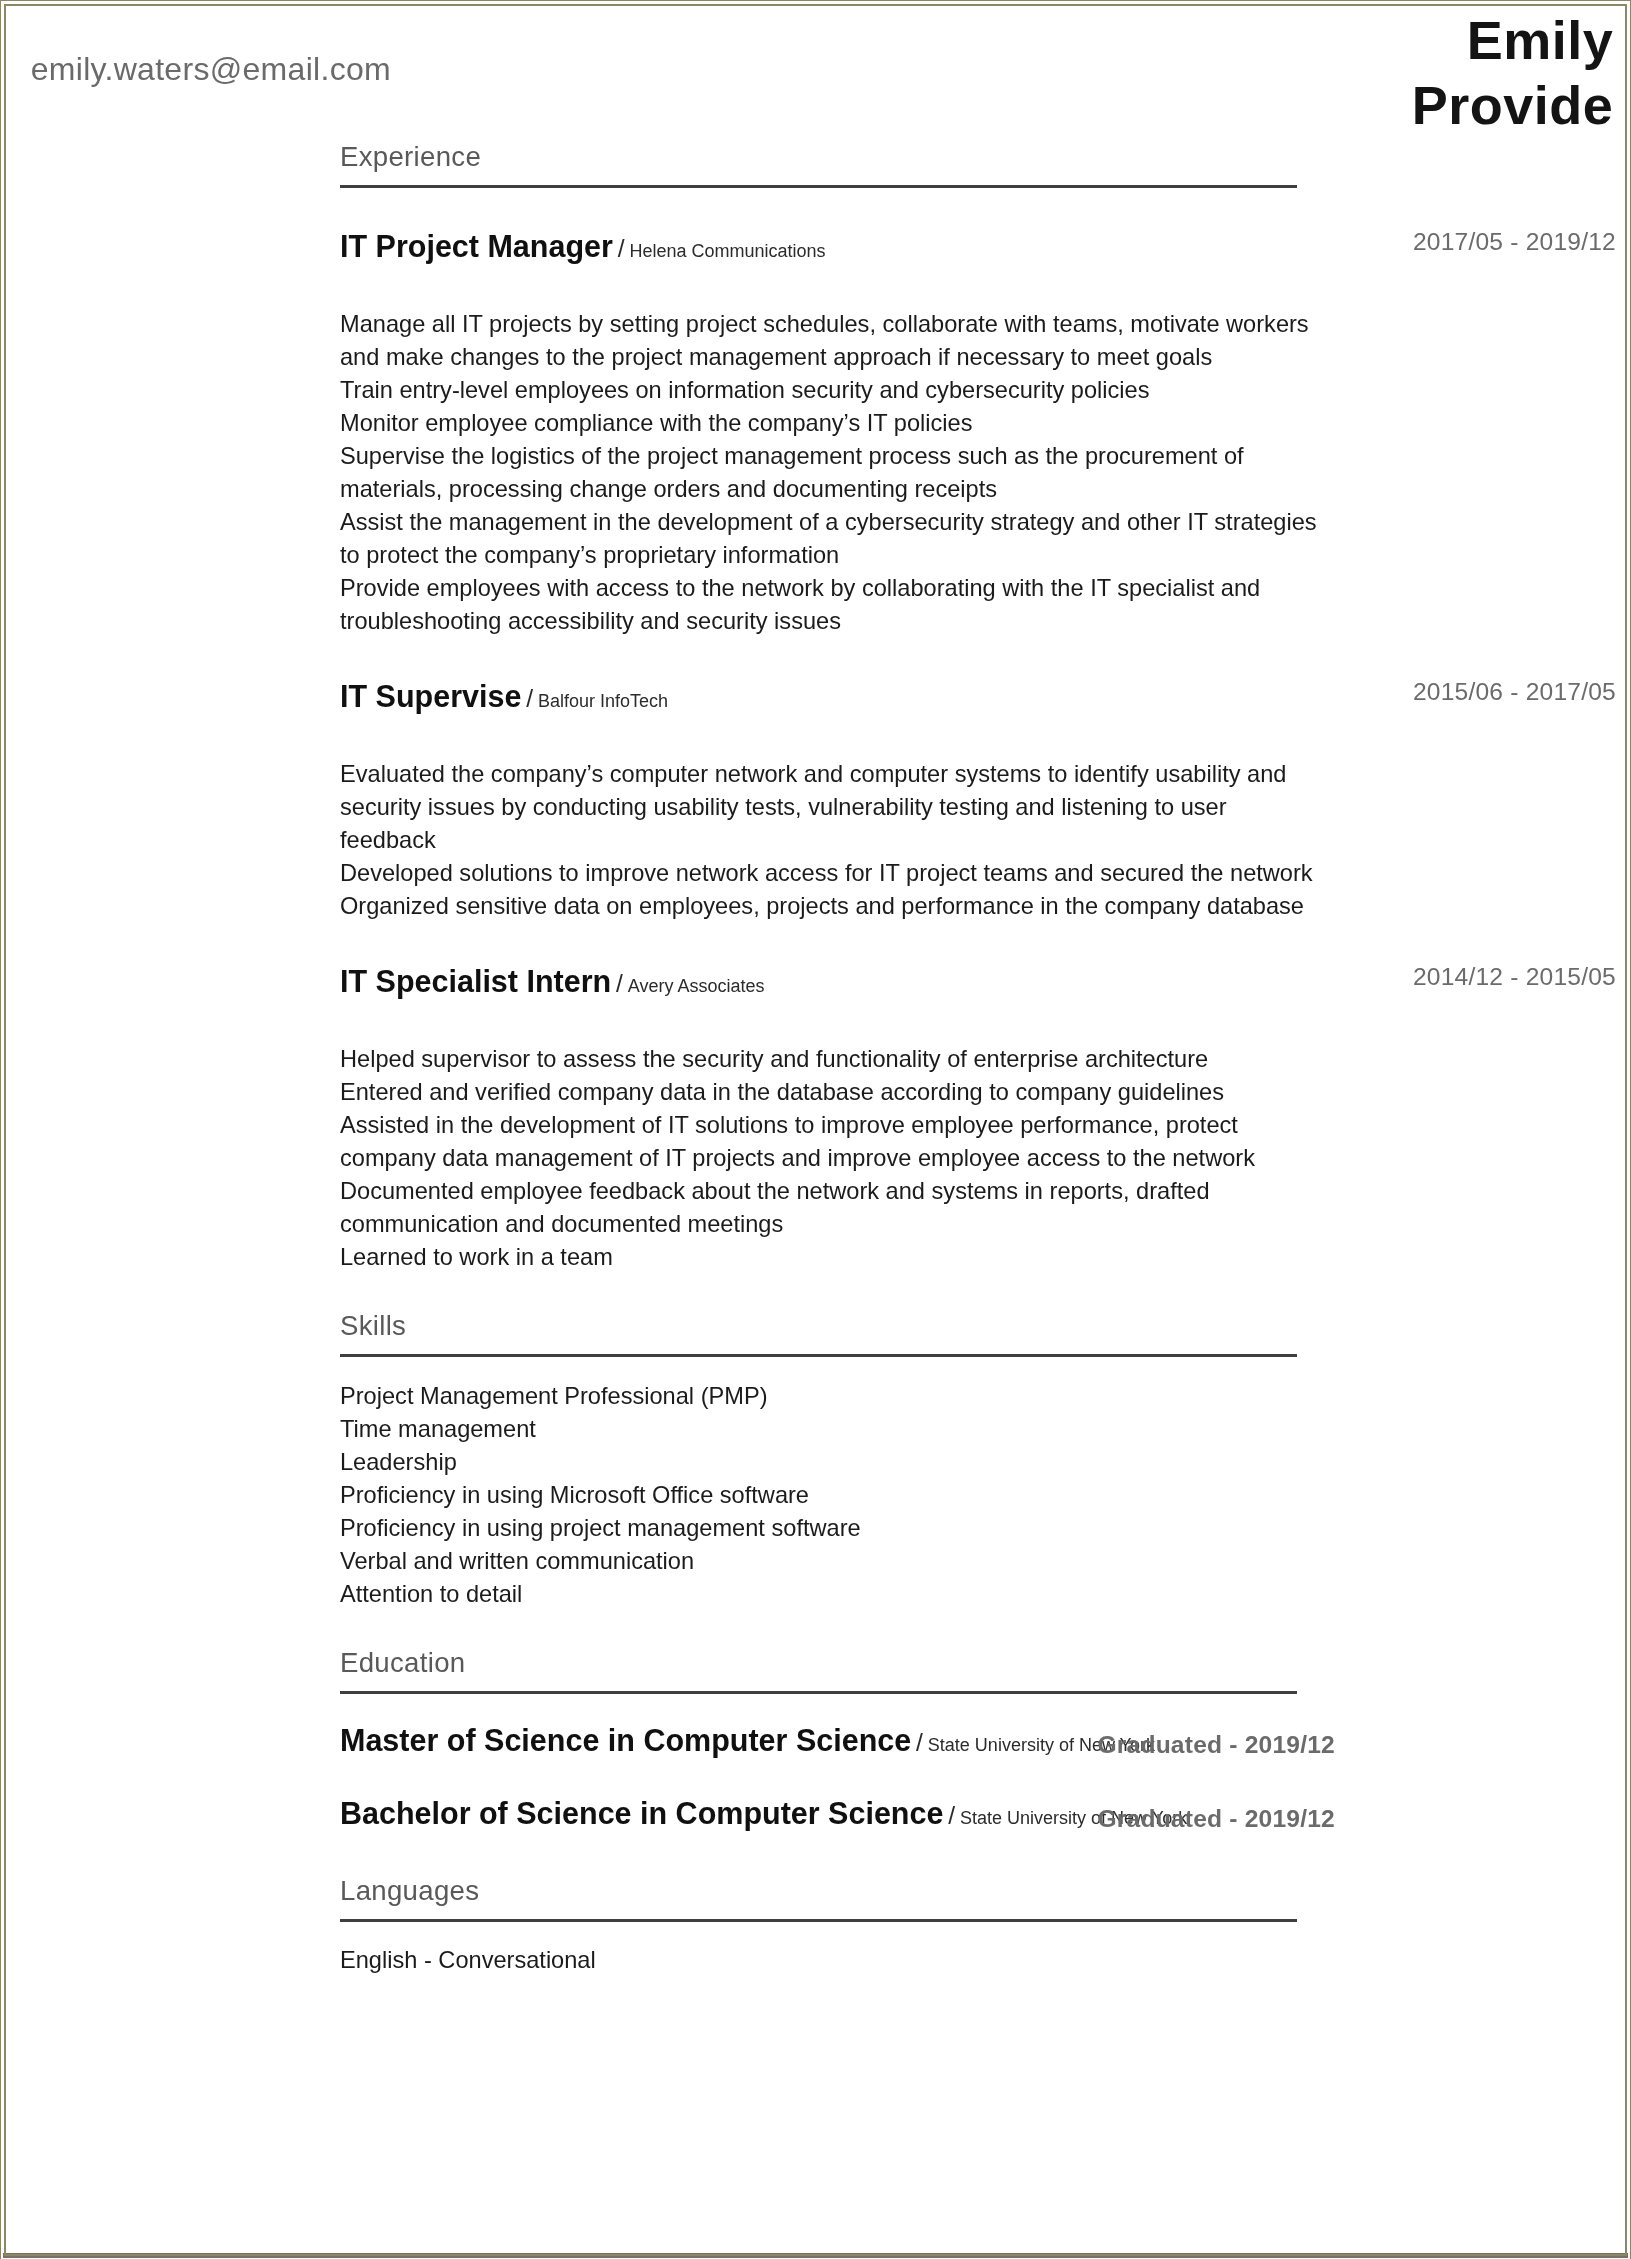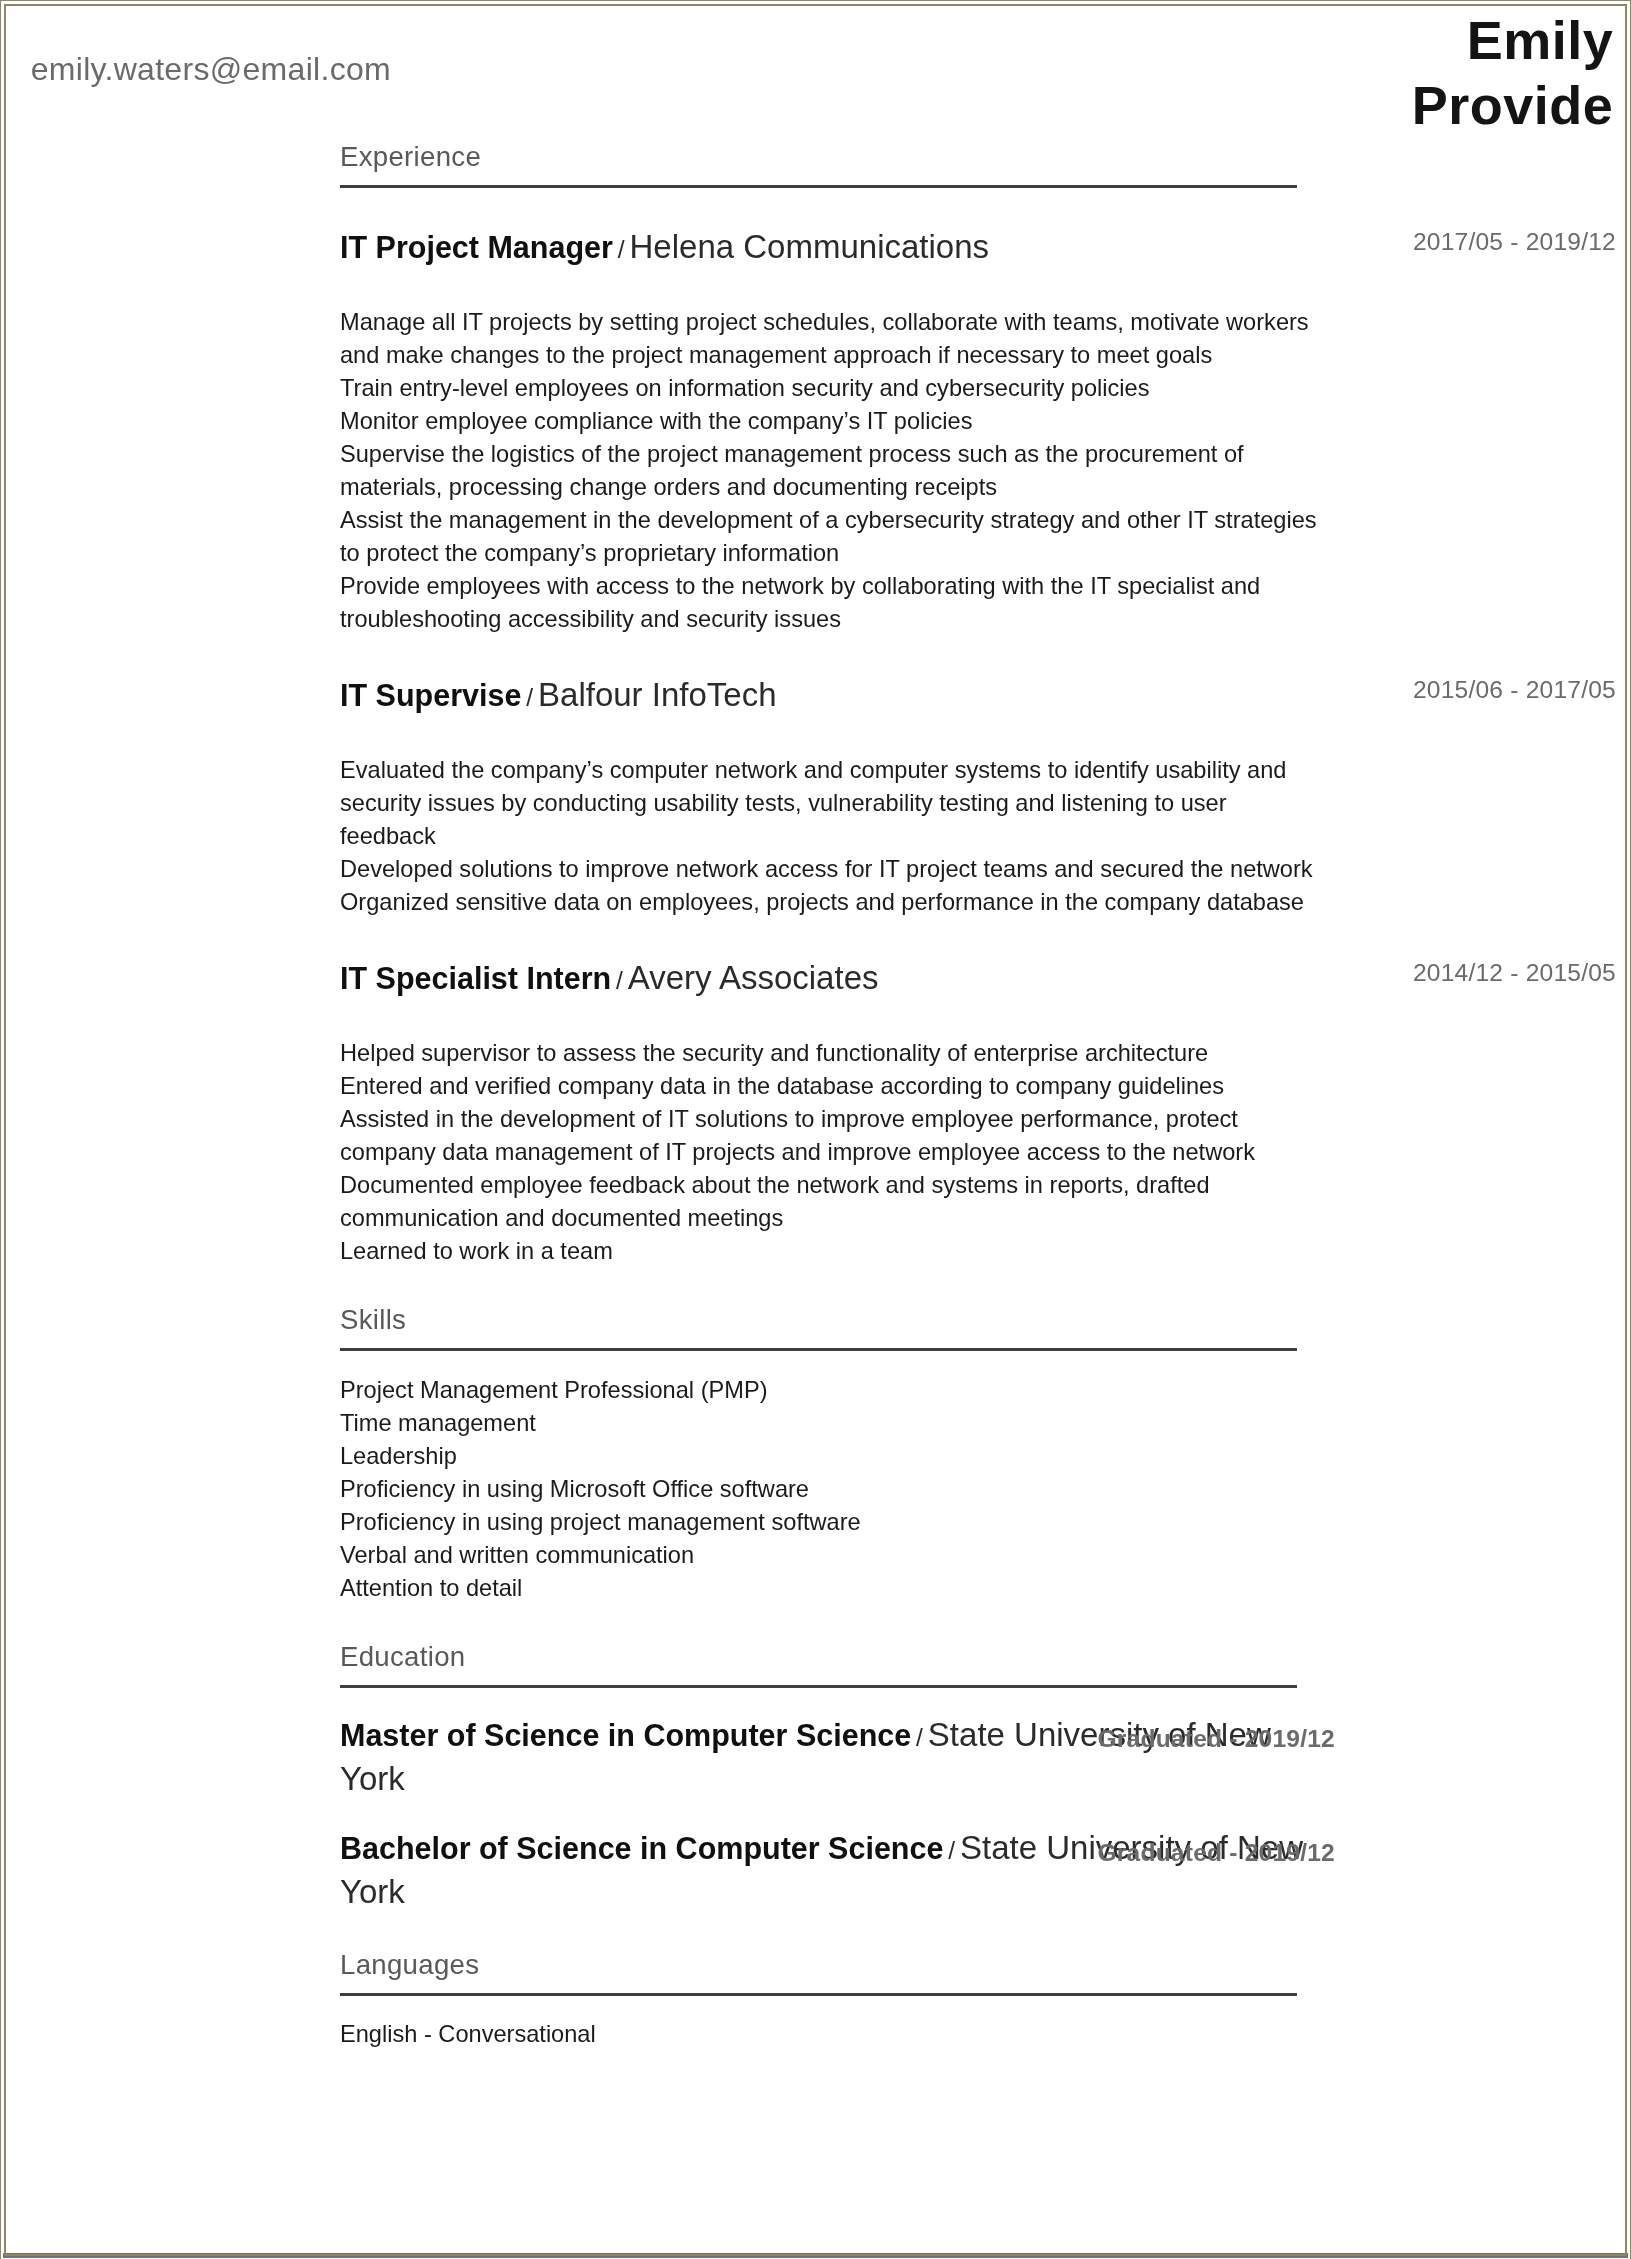--- a/index.html
+++ b/index.html
@@ -33,21 +33,21 @@
   .sec:first-child { margin-top:0; }
   .sec-h {
     margin:0; font-size:27.6px; line-height:33px; font-weight:400;
     color:#595959; letter-spacing:0.3px;
   }
   .rule { width:957px; height:0; border-bottom:3px solid #3f3f3f; margin-top:11.8px; }
 
   .job { position:relative; margin-top:39px; }
   .job-title-row { margin:0; font-size:30.5px; line-height:39px; font-weight:700; color:#101010; width:985px; }
   .sep { font-weight:400; font-size:24.6px; color:#2b2b2b; margin:0 4.9px; }
-  .company { font-weight:400; font-size:33px; color:#2b2b2b; }
+  .company { font-weight:400; font-size:18px; color:#2b2b2b; }
   .dates { position:absolute; right:0; top:1px; font-size:24.6px; color:#6b6b6b; letter-spacing:0.2px; }
 
   .bullets { margin-top:37px; width:985px; font-size:23.6px; line-height:33px; color:#1b1b1b; }
 
   .list { margin-top:23.6px; width:985px; font-size:23.6px; line-height:33px; color:#1b1b1b; }
 
   .degree { position:relative; margin-top:25.6px; width:995px; font-size:30.5px; line-height:41px; font-weight:700; color:#101010; }
   .degree + .degree { margin-top:27.6px; }
   .degree .dates { top:4.9px; }
 

